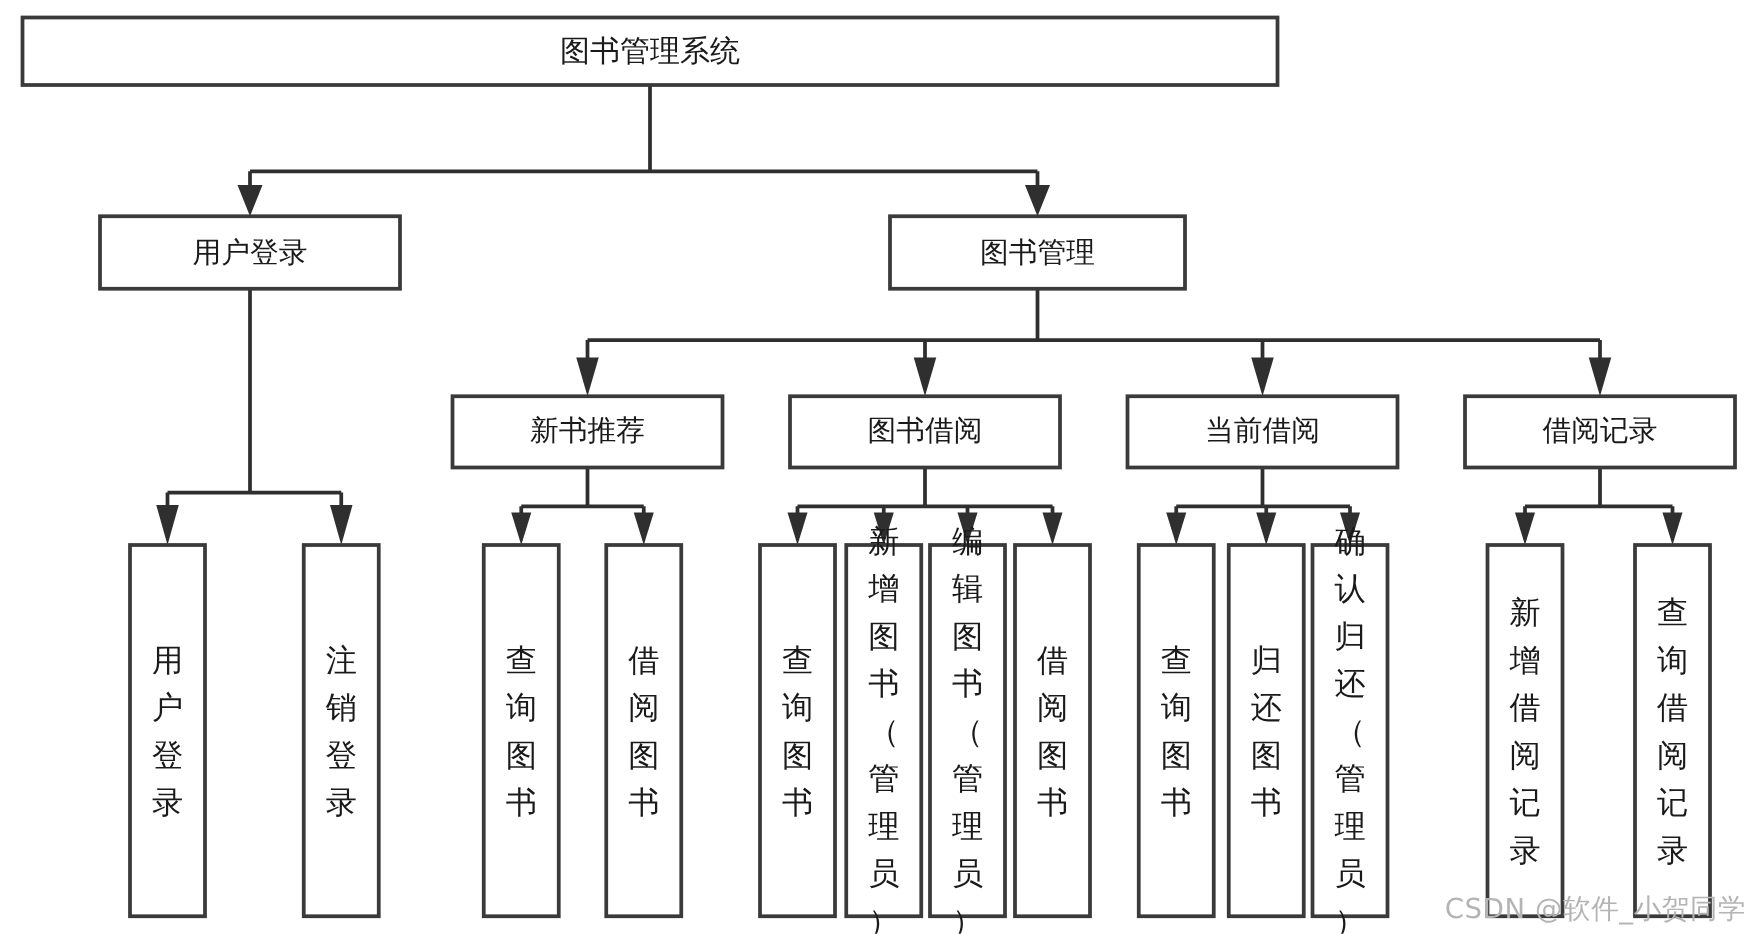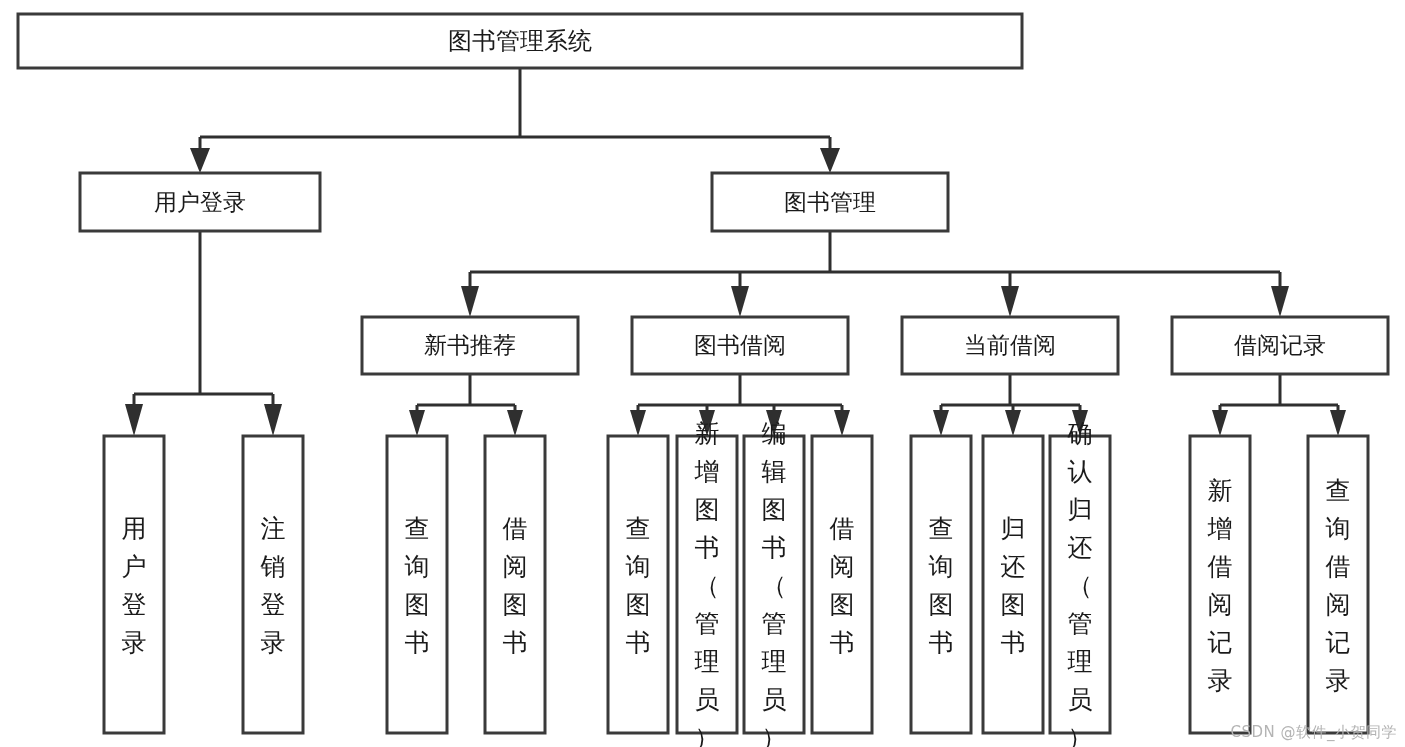--- a/index.html
+++ b/index.html
@@ -58,21 +58,21 @@
     text-anchor: middle;
   }
   .vert-label tspan {
     text-anchor: middle;
   }
   .watermark {
     position: absolute;
     right: 8px;
     bottom: 5px;
     font-family: "DejaVu Sans", "Liberation Sans", sans-serif;
-    font-size: 15px;
+    font-size: 22px;
     color: #b4b4b4;
     letter-spacing: 0.5px;
     white-space: nowrap;
     pointer-events: none;
   }
 </style>
 </head>
 <body>
 
 <div id="diagram-root">

